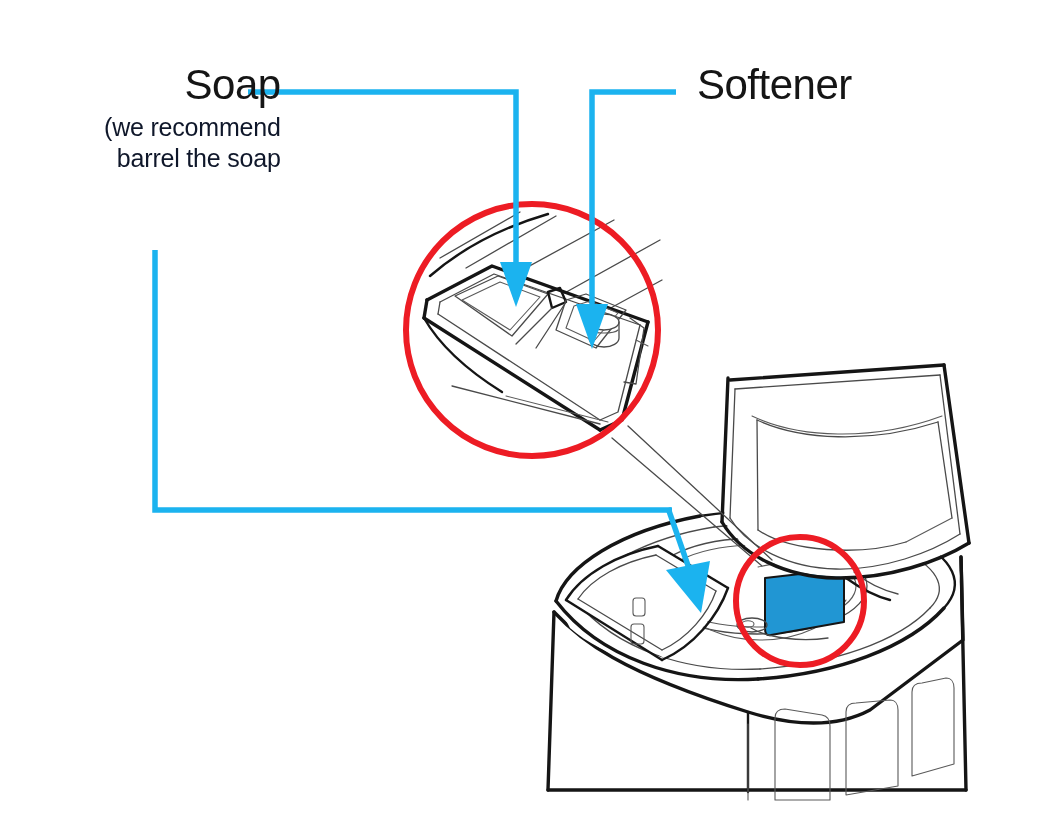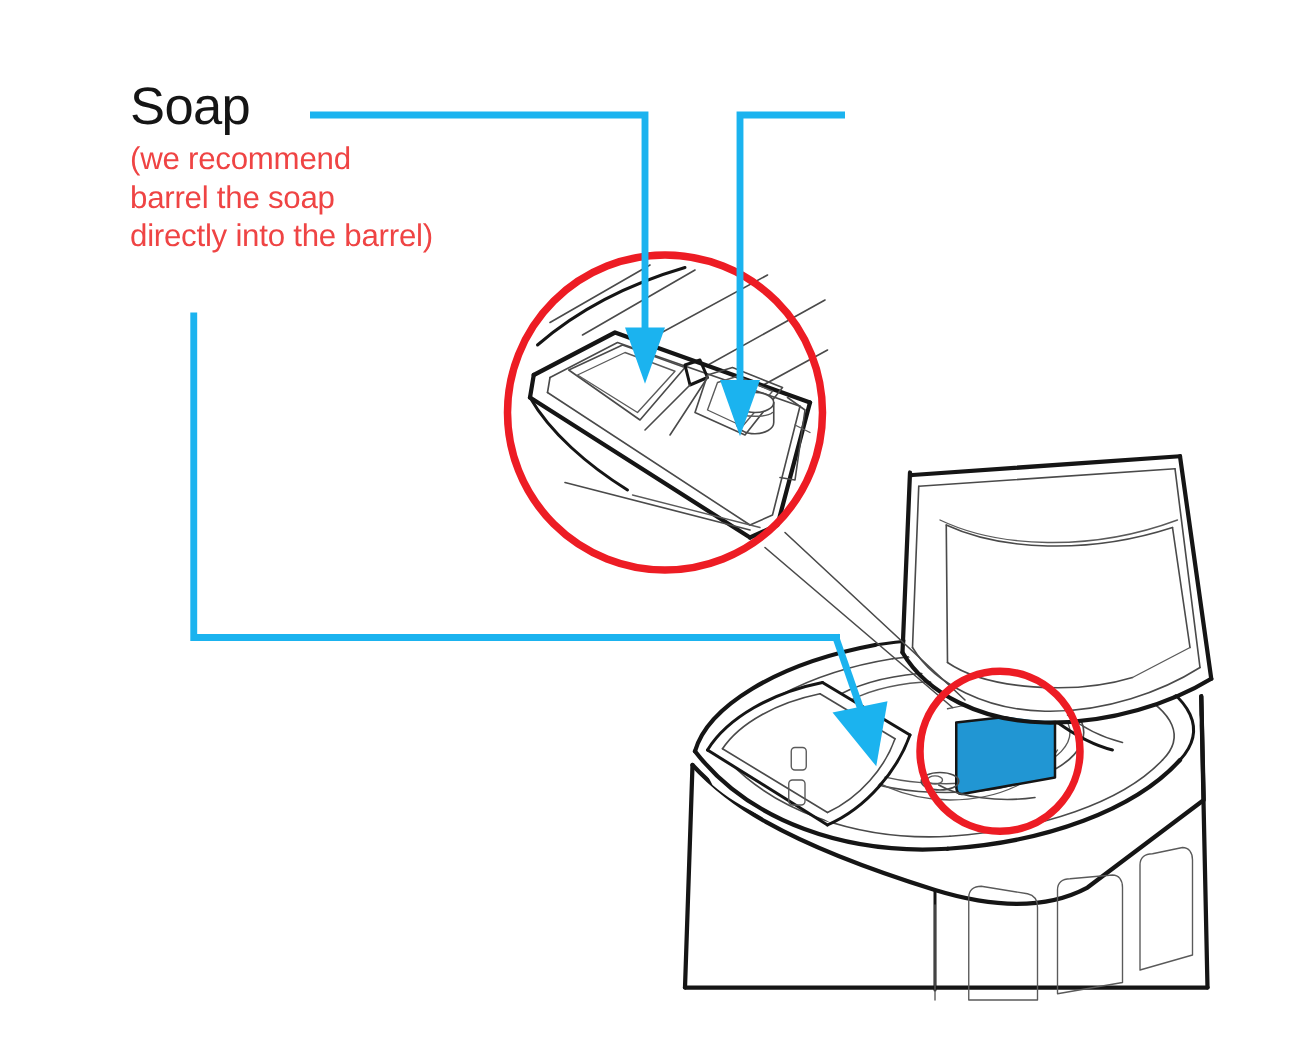--- a/index.html
+++ b/index.html
@@ -4,41 +4,41 @@
 <title>Washing Machine Detergent Diagram</title>
 <style>
   html,body{margin:0;padding:0;background:#ffffff;}
   body{
     width:1037px;height:838px;
     font-family:"Liberation Sans", sans-serif;
     color:#1a1a1a;
     overflow:hidden;
     position:relative;
   }
-  #stage{position:relative;width:839px;height:838px;background:#ffffff;}
+  #stage{position:relative;width:839px;height:838px;background:#ffffff;text-align:right;}
   #diagram{position:absolute;top:0;left:0;width:1037px;height:838px;}
 
   .label-block{position:absolute;}
   #soap-label{left:104px;top:62px;}
   #softener-label{left:697px;top:62px;}
 
   .label-title{
     font-size:42px;
     line-height:46px;
     font-weight:400;
     letter-spacing:-0.5px;
     color:#151515;
     white-space:nowrap;
   }
   .label-note{
     font-size:25px;
     line-height:31px;
     font-weight:400;
     letter-spacing:-0.2px;
-    color:#ef4444;
+    color:#0f172a;
     margin-top:4px;
     white-space:nowrap;
   }
 </style>
 </head>
 <body>
 
 <div id="stage">
 
   <svg id="diagram" viewBox="0 0 1037 838" xmlns="http://www.w3.org/2000/svg">
@@ -234,17 +234,19 @@
       <path class="blu" d="M668 508 L692 577" stroke-width="9"></path>
       <polygon class="blufill" points="666,570 710,561 701,613"></polygon>
     </g>
 
   </svg>
 
   <div class="label-block" id="soap-label">
     <div class="label-title">Soap</div>
     <div class="label-note">(we recommend</div>
     <div class="label-note" style="margin-top:0">barrel the soap</div>
-    <div class="label-note" style="margin-top:0">directly into the barrel)</div>
   </div>
 
+  <div class="label-block" id="softener-label">
+    <div class="label-title">Softener</div>
+  </div>
 
 </div>
 
 </body></html>

